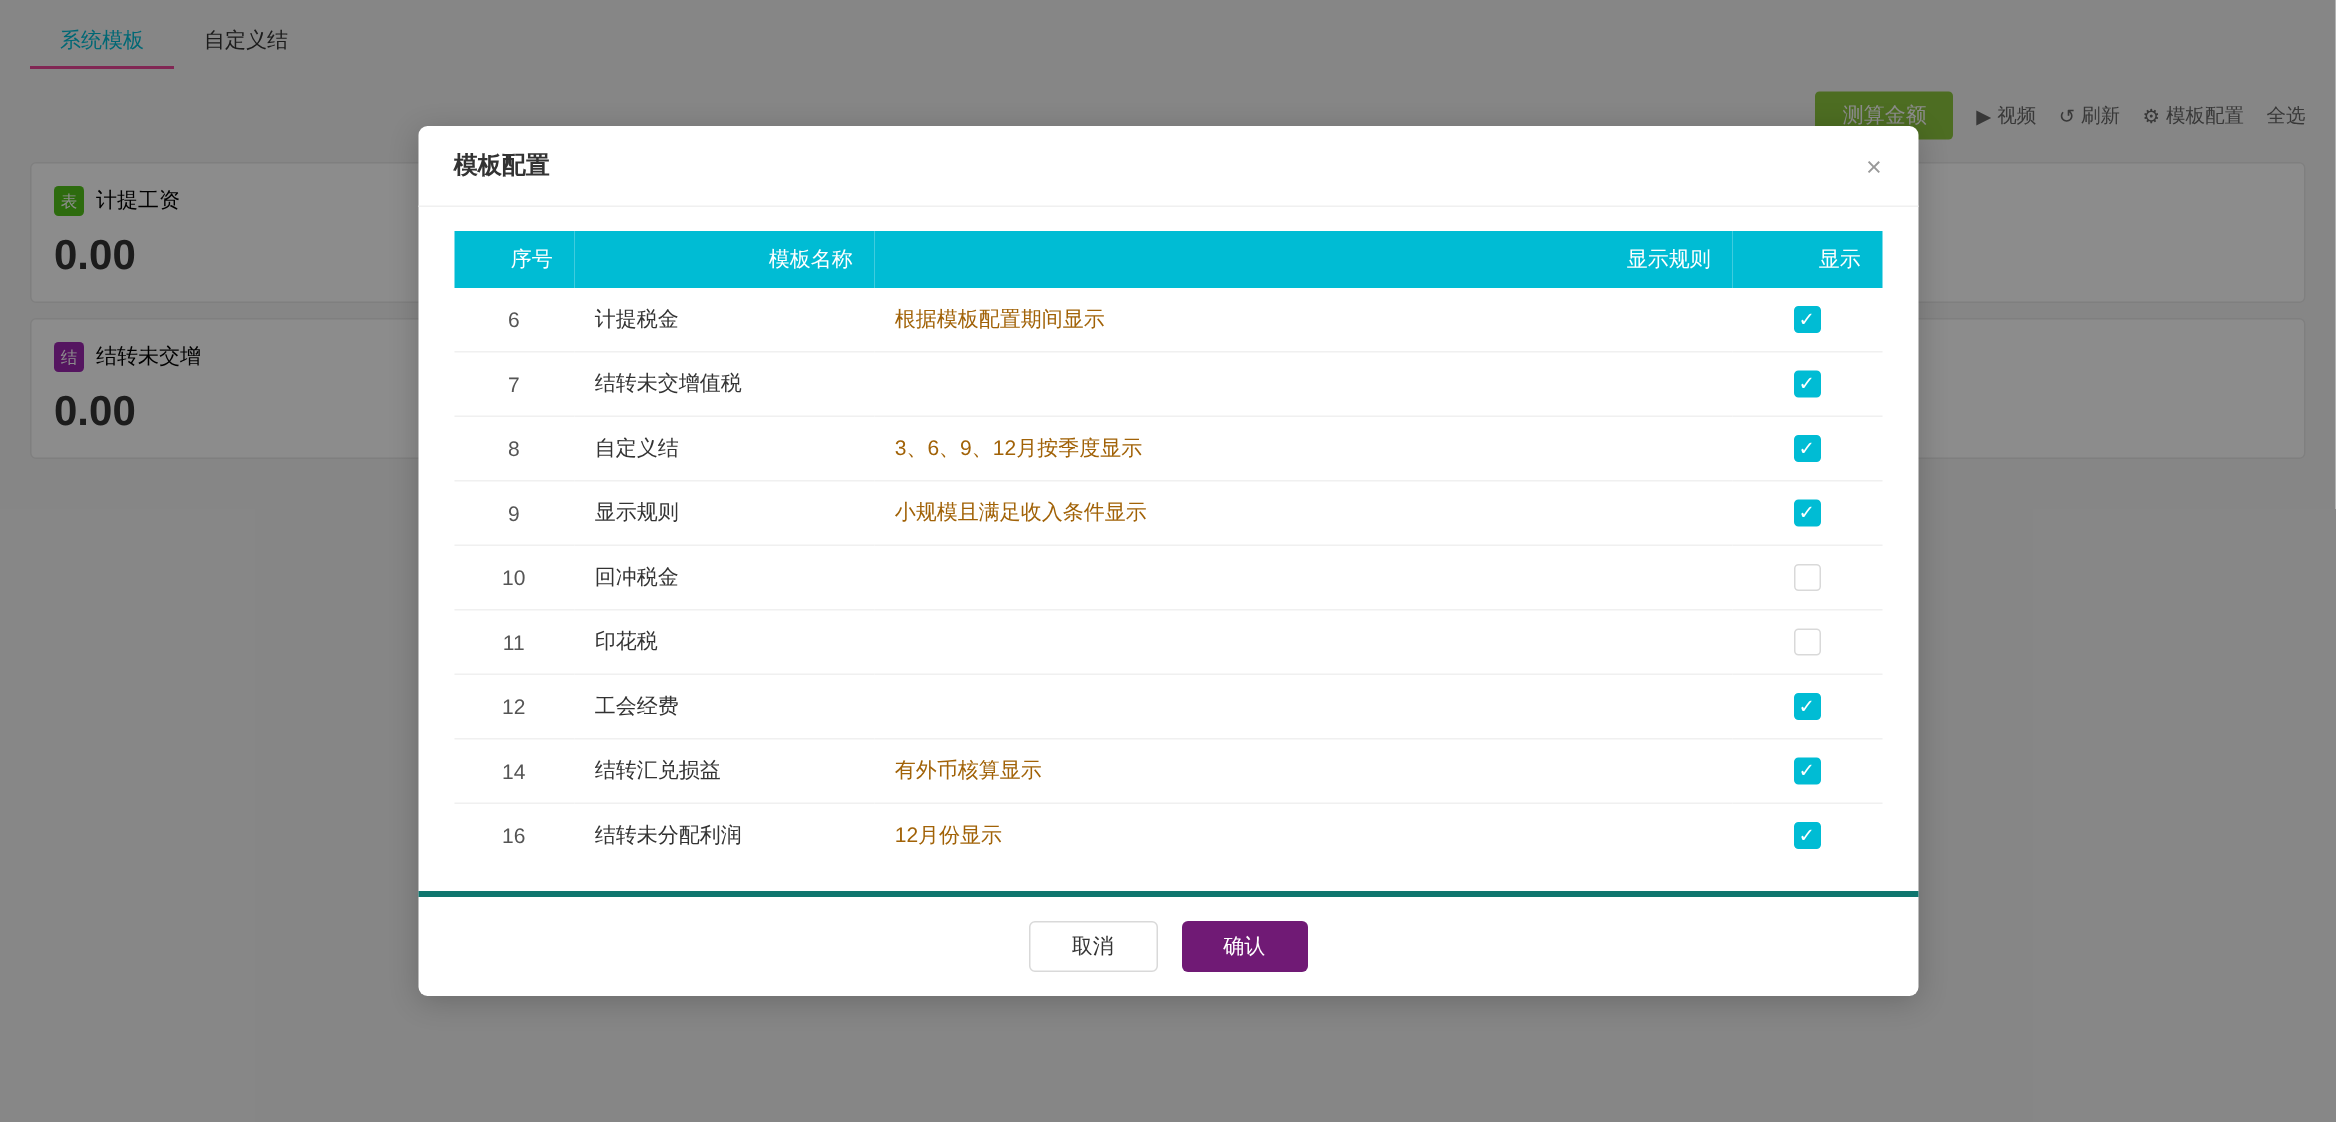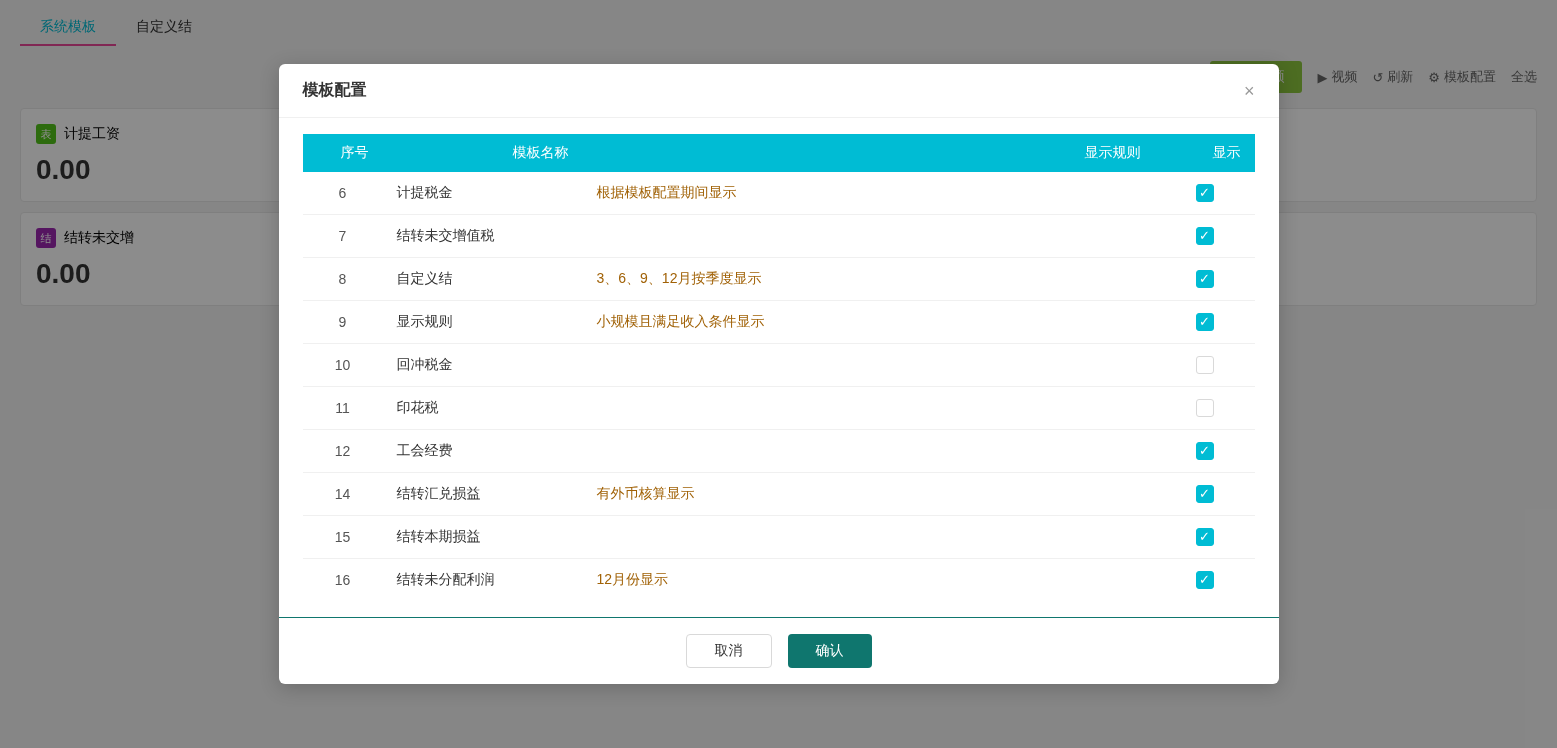--- a/index.html
+++ b/index.html
@@ -289,35 +289,35 @@
       background: #ccc;
       border-radius: 3px;
     }
 
     
     .dialog-footer {
       padding: 16px 24px;
       display: flex;
       justify-content: center;
       gap: 16px;
-      border-top: 1px solid #0f766e;
+      border-top: 4px solid #0f766e;
     }
 
     .btn-cancel {
       background: #fff;
       color: #333;
       border: 1px solid #d9d9d9;
       padding: 7px 28px;
       border-radius: 4px;
       cursor: pointer;
       font-size: 14px;
     }
 
     .btn-confirm {
-      background: #0f766e;
+      background: #701a75;
       color: #fff;
       border: none;
       padding: 7px 28px;
       border-radius: 4px;
       cursor: pointer;
       font-size: 14px;
     }
   </style>
 </head>
 <body>
@@ -462,30 +462,20 @@
               <td>14</td>
               <td>结转汇兑损益</td>
               <td>有外币核算显示</td>
               <td>
                 <div class="cb-wrapper">
                   <div class="cb-checked"></div>
                 </div>
               </td>
             </tr>
             <tr>
-              <td>15</td>
-              <td>结转本期损益</td>
-              <td></td>
-              <td>
-                <div class="cb-wrapper">
-                  <div class="cb-checked"></div>
-                </div>
-              </td>
-            </tr>
-            <tr>
               <td>16</td>
               <td>结转未分配利润</td>
               <td>12月份显示</td>
               <td>
                 <div class="cb-wrapper">
                   <div class="cb-checked"></div>
                 </div>
               </td>
             </tr>
           </tbody>

